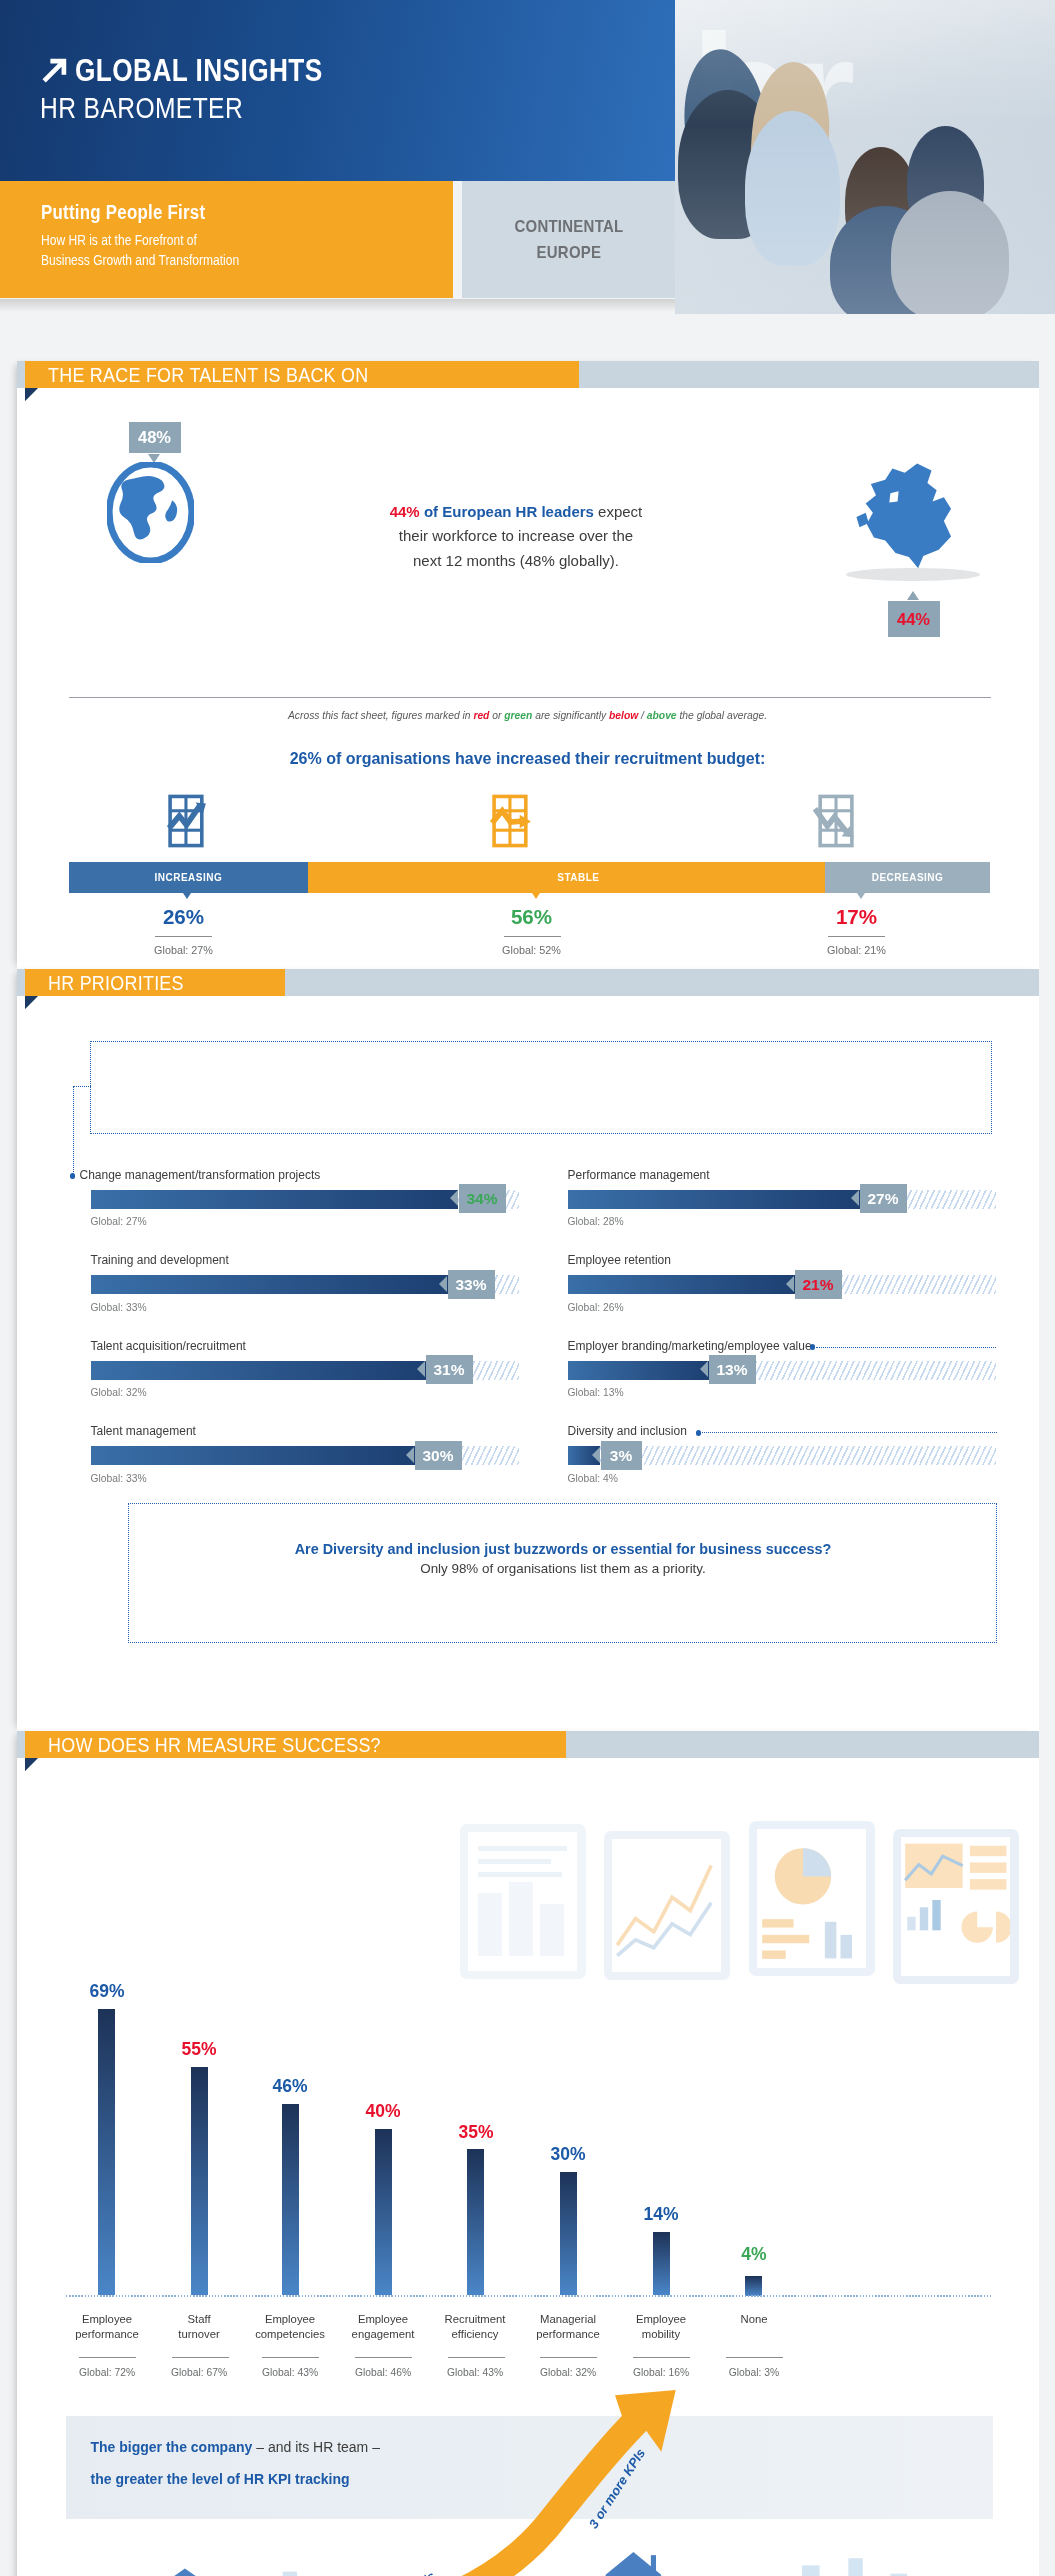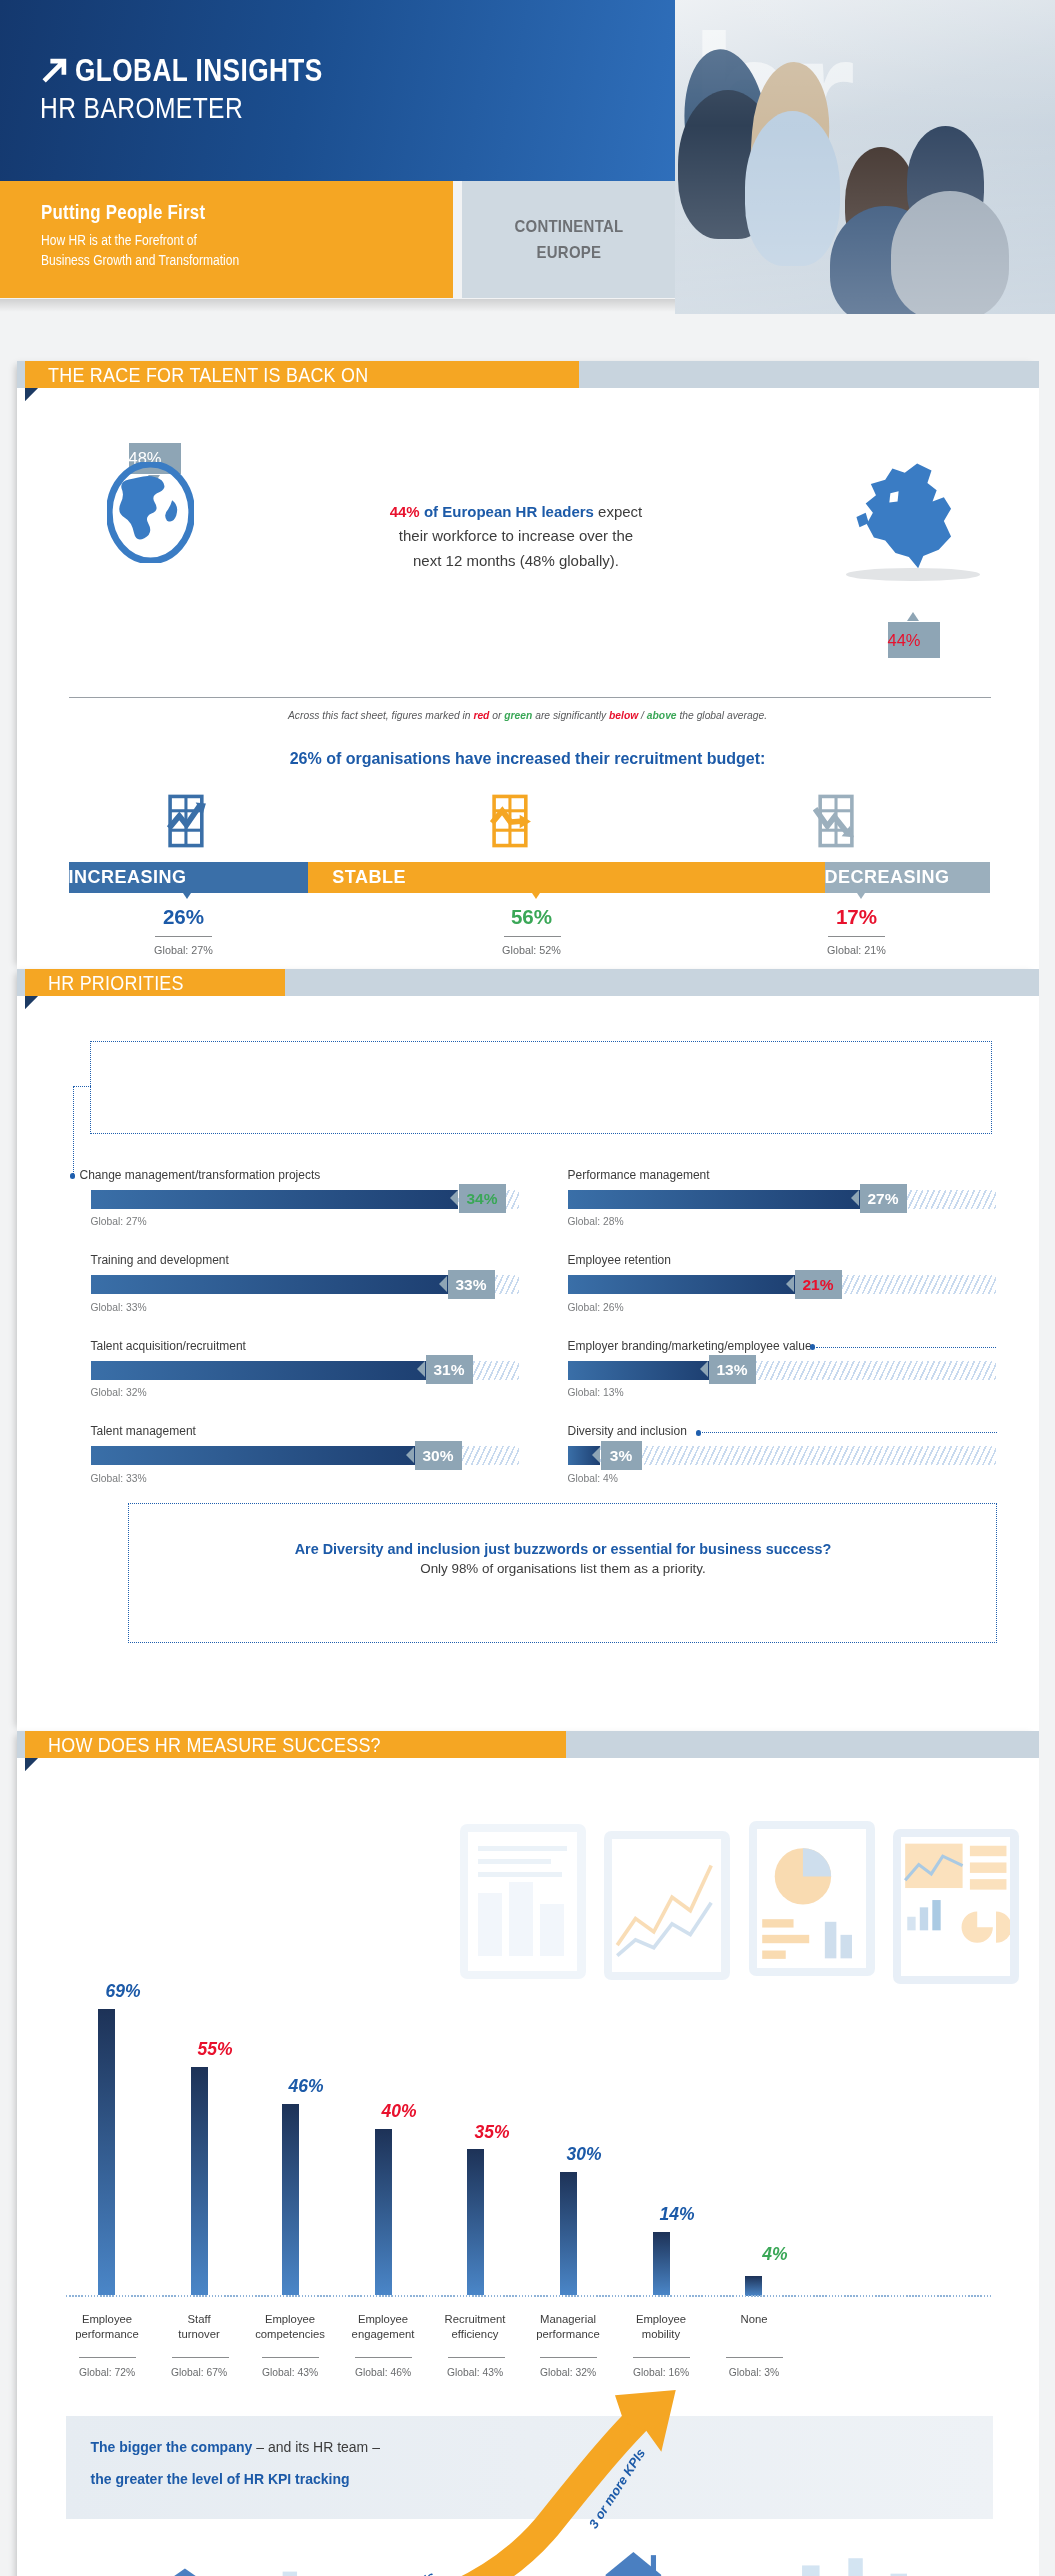--- a/index.html
+++ b/index.html
@@ -94,22 +94,22 @@
     transform:scaleX(0.87); transform-origin:left center; font-weight:300;
   }
   .sec-fold {
     position:absolute; left:8.2px; width:13.4px; height:13.4px; background:#1c3a63;
     clip-path:polygon(0 0,100% 0,0 100%);
   }
 
   
   .globe { position:absolute; width:87px; height:101px; }
   .callout {
-    position:absolute; background:#8ea5b5; color:#fff; font-weight:normal;
-    display:flex; align-items:center; justify-content:flex-start;margin-top:21px;
+    position:absolute; background:#8ea5b5; color:#fff; font-weight:bold;
+    display:flex; align-items:center; justify-content:center;
   }
   .callout.down::after {
     content:""; position:absolute; left:50%; bottom:-9.8px; margin-left:-6.2px;
     border-left:6.2px solid transparent; border-right:6.2px solid transparent;
     border-top:9.8px solid #8ea5b5;
   }
   .callout.up::after {
     content:""; position:absolute; left:50%; top:-9.8px; margin-left:-6.2px;
     border-left:6.2px solid transparent; border-right:6.2px solid transparent;
     border-bottom:9.8px solid #8ea5b5;
@@ -124,21 +124,21 @@
   }
   .note .r { color:#e8112d; font-weight:bold; }
   .note .g { color:#3aa757; font-weight:bold; }
   .note .bl { font-weight:bold; color:#e8112d; }
   .note .ab { font-weight:bold; color:#3aa757; }
   .budget-head {
     position:absolute; width:100%; text-align:center; font-size:16px; font-weight:bold; color:#1c5aa8;
   }
   .bi { position:absolute; width:44px; height:54px; }
   .segbar { position:absolute; height:31px; display:flex; }
-  .segbar div { display:flex; align-items:center; justify-content:flex-start; color:#fff; font-weight:bold; font-size:18px; letter-spacing:0.5px; }
+  .segbar div { display:flex; align-items:center; justify-content:center; color:#fff; font-weight:bold; font-size:10px; letter-spacing:0.5px; }
   .seg-inc { background:#3a6fa8; }
   .seg-sta { background:#f5a623;padding-left:24px; }
   .seg-dec { background:#9bafbd; }
   .segtick { position:absolute; width:0;height:0; border-left:4.6px solid transparent; border-right:4.6px solid transparent; }
   .pctbig { position:absolute; font-size:20.6px; font-weight:bold; text-align:center; }
   .pct-blue{ color:#1c5aa8;} .pct-green{ color:#3aa757;} .pct-red{ color:#e8112d;}
   .pct-rule{ position:absolute; height:1px; background:#8a8c8e; }
   .glb { position:absolute; font-size:10.8px; color:#6a6c6e; text-align:center; }
 
   
@@ -164,21 +164,21 @@
   }
   .prio-badge.green { color:#3aa757; }
   .prio-badge.red { color:#e8112d; }
   .prio-glb { position:absolute; font-size:10.3px; color:#7a7c7e; }
   .qbox { position:absolute; }
   .qbox .q1 { font-size:14.4px; font-weight:bold; color:#1c5aa8; text-align:center; }
   .qbox .q2 { font-size:13.4px; color:#3c3c3c; text-align:center; margin-top:4.1px; }
 
   
   .vbar { position:absolute; width:17.5px; background:linear-gradient(180deg,#1d3257,#4a86c8); }
-  .vbar-lbl { position:absolute; font-size:17.5px; font-weight:bold; text-align:right; width:67px;font-style:italic; }
+  .vbar-lbl { position:absolute; font-size:17.5px; font-weight:bold; text-align:center; width:67px; }
   .axis { position:absolute; height:1.5px; background:repeating-linear-gradient(90deg,#8fb3d8 0 1.5px,transparent 1.5px 3.1px); }
   .cat { position:absolute; width:77px; text-align:center; font-size:11.3px; color:#3c3c3c; line-height:1.35; }
   .cat-rule { position:absolute; width:57px; height:1px; background:#8a8c8e; }
   .cat-glb { position:absolute; width:77px; text-align:center; font-size:10.3px; color:#6a6c6e; }
   .tablet { position:absolute; background:#e4edf6; border-radius:7.2px; }
   .tablet .scr { position:absolute; left:8.2px; top:8.2px; right:8.2px; bottom:8.2px; background:#fff; }
 
   .kpi-box { position:absolute; background:linear-gradient(90deg,#e6ecf2,#eef2f6); }
   .kpi-box .l1 { position:absolute; font-size:14px; color:#3c3c3c; }
   .kpi-box .l1 b { color:#1c5aa8; }

